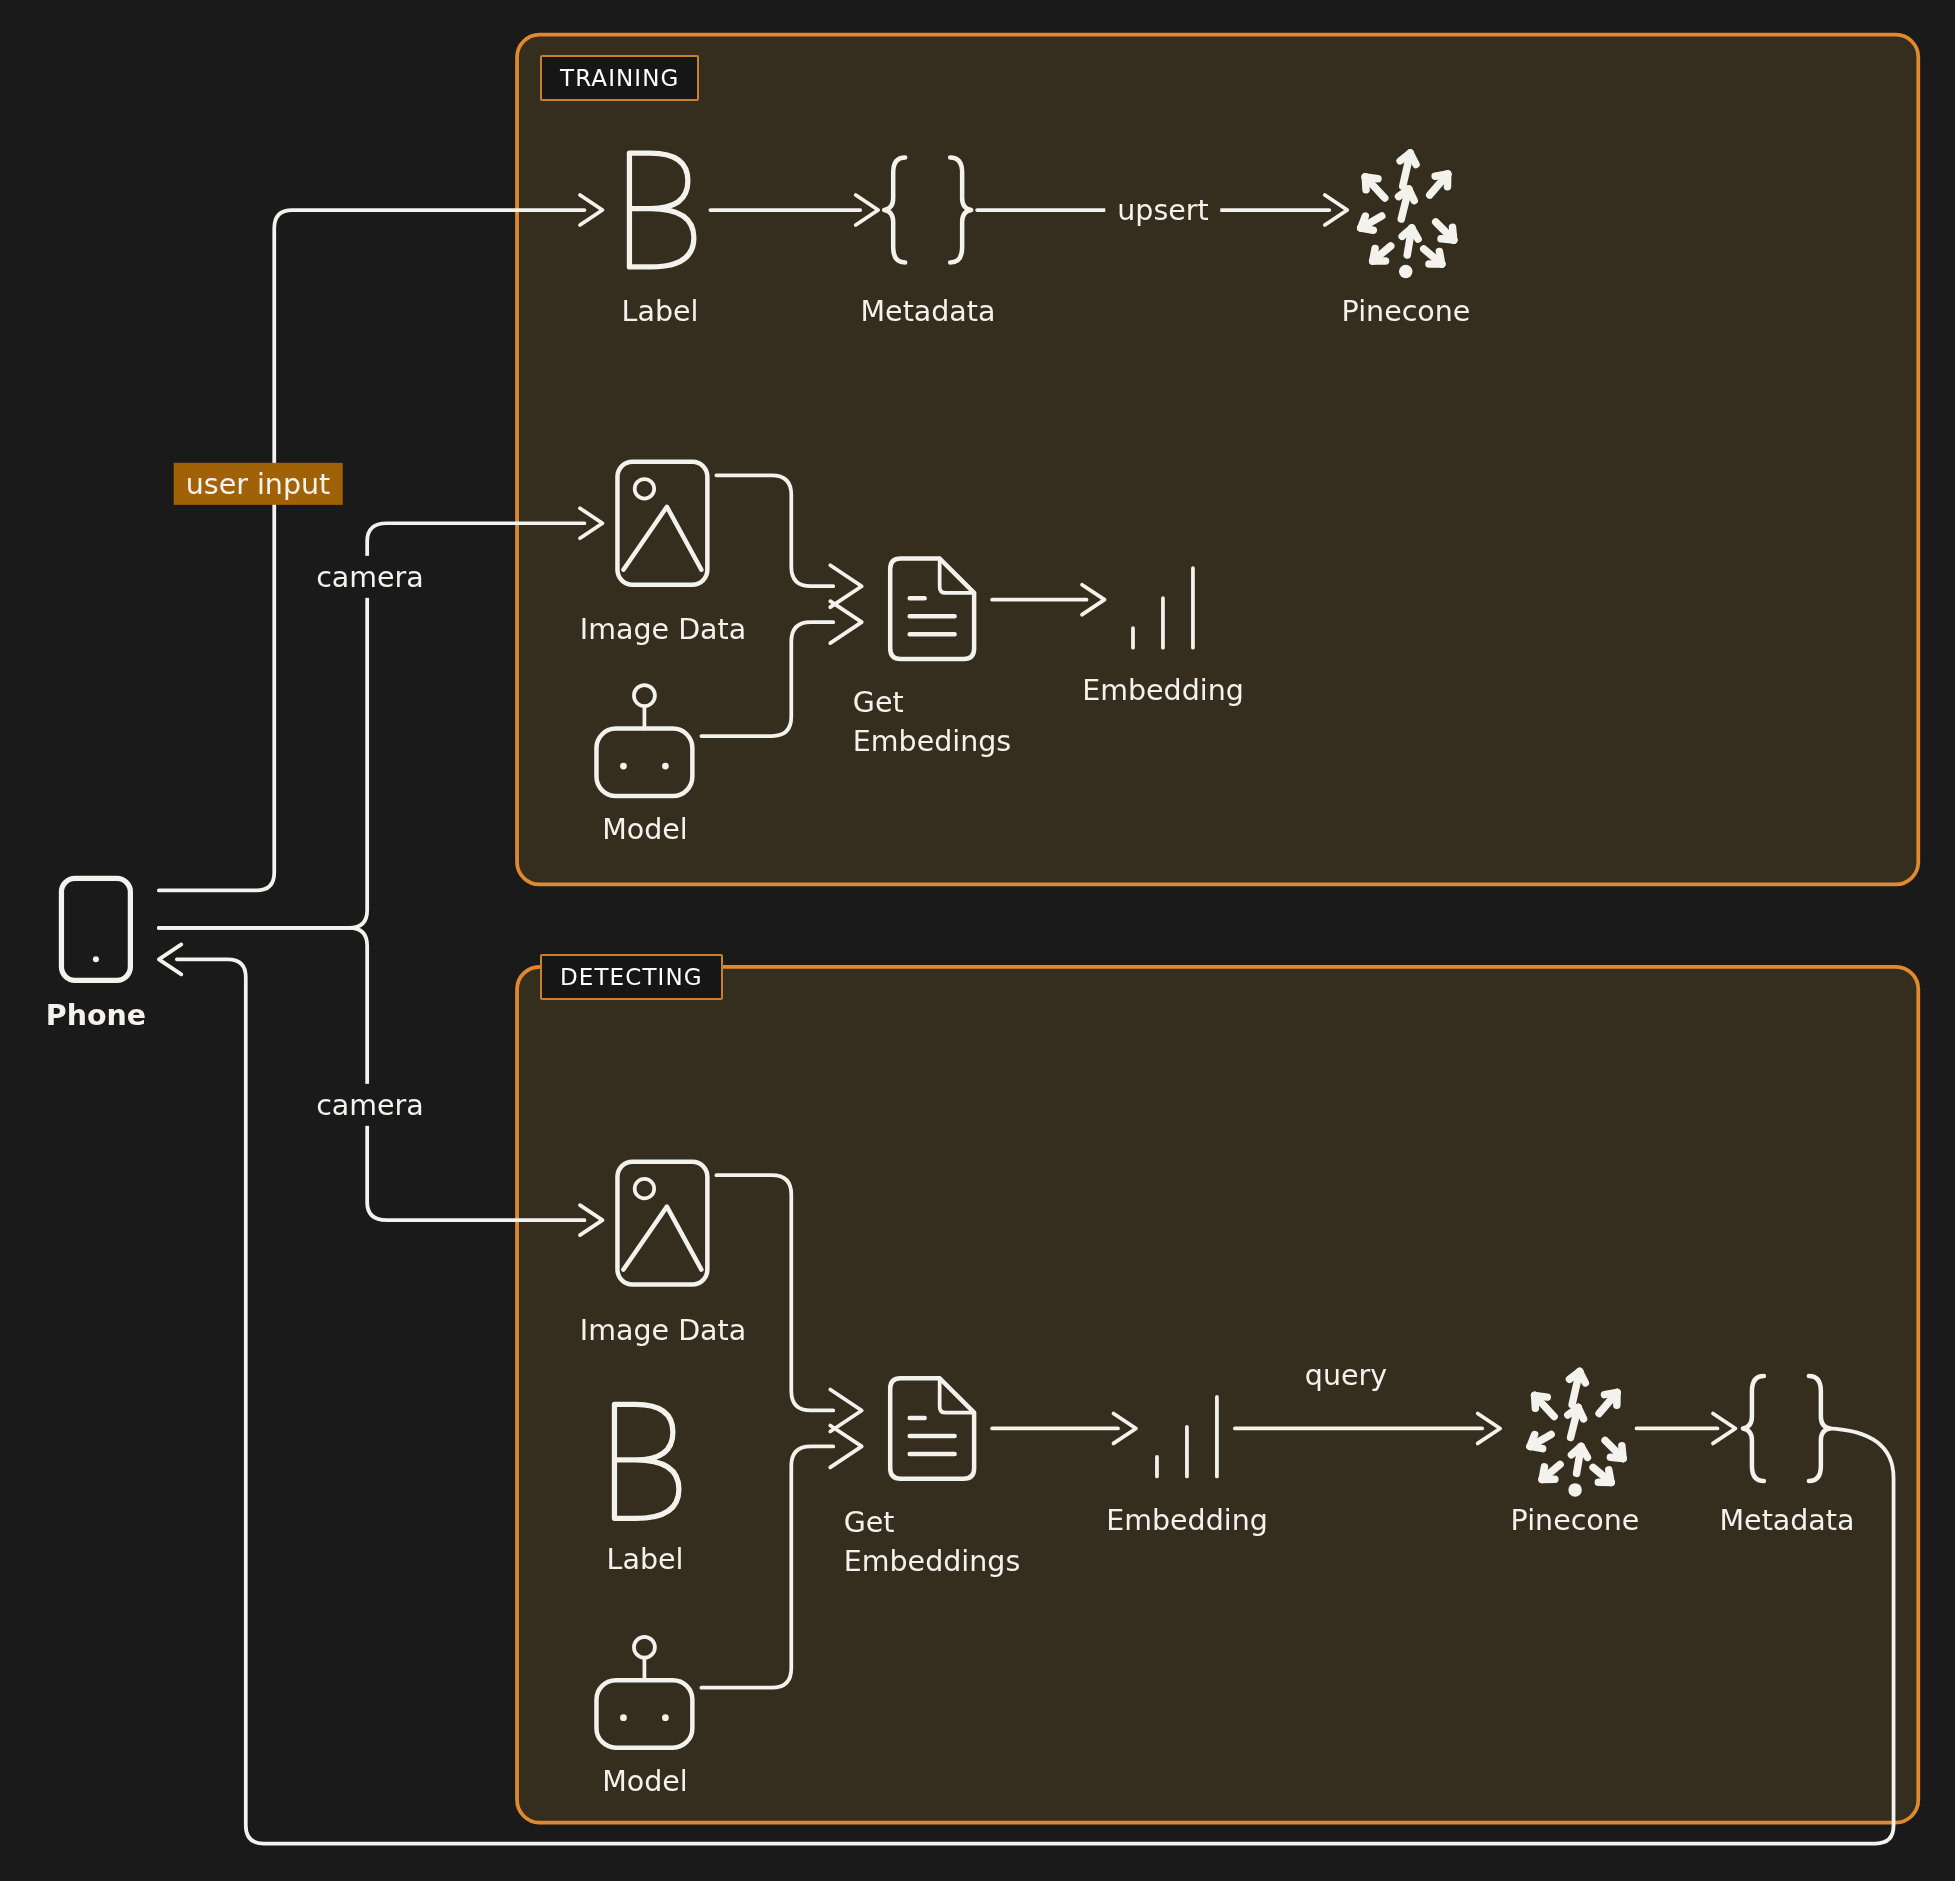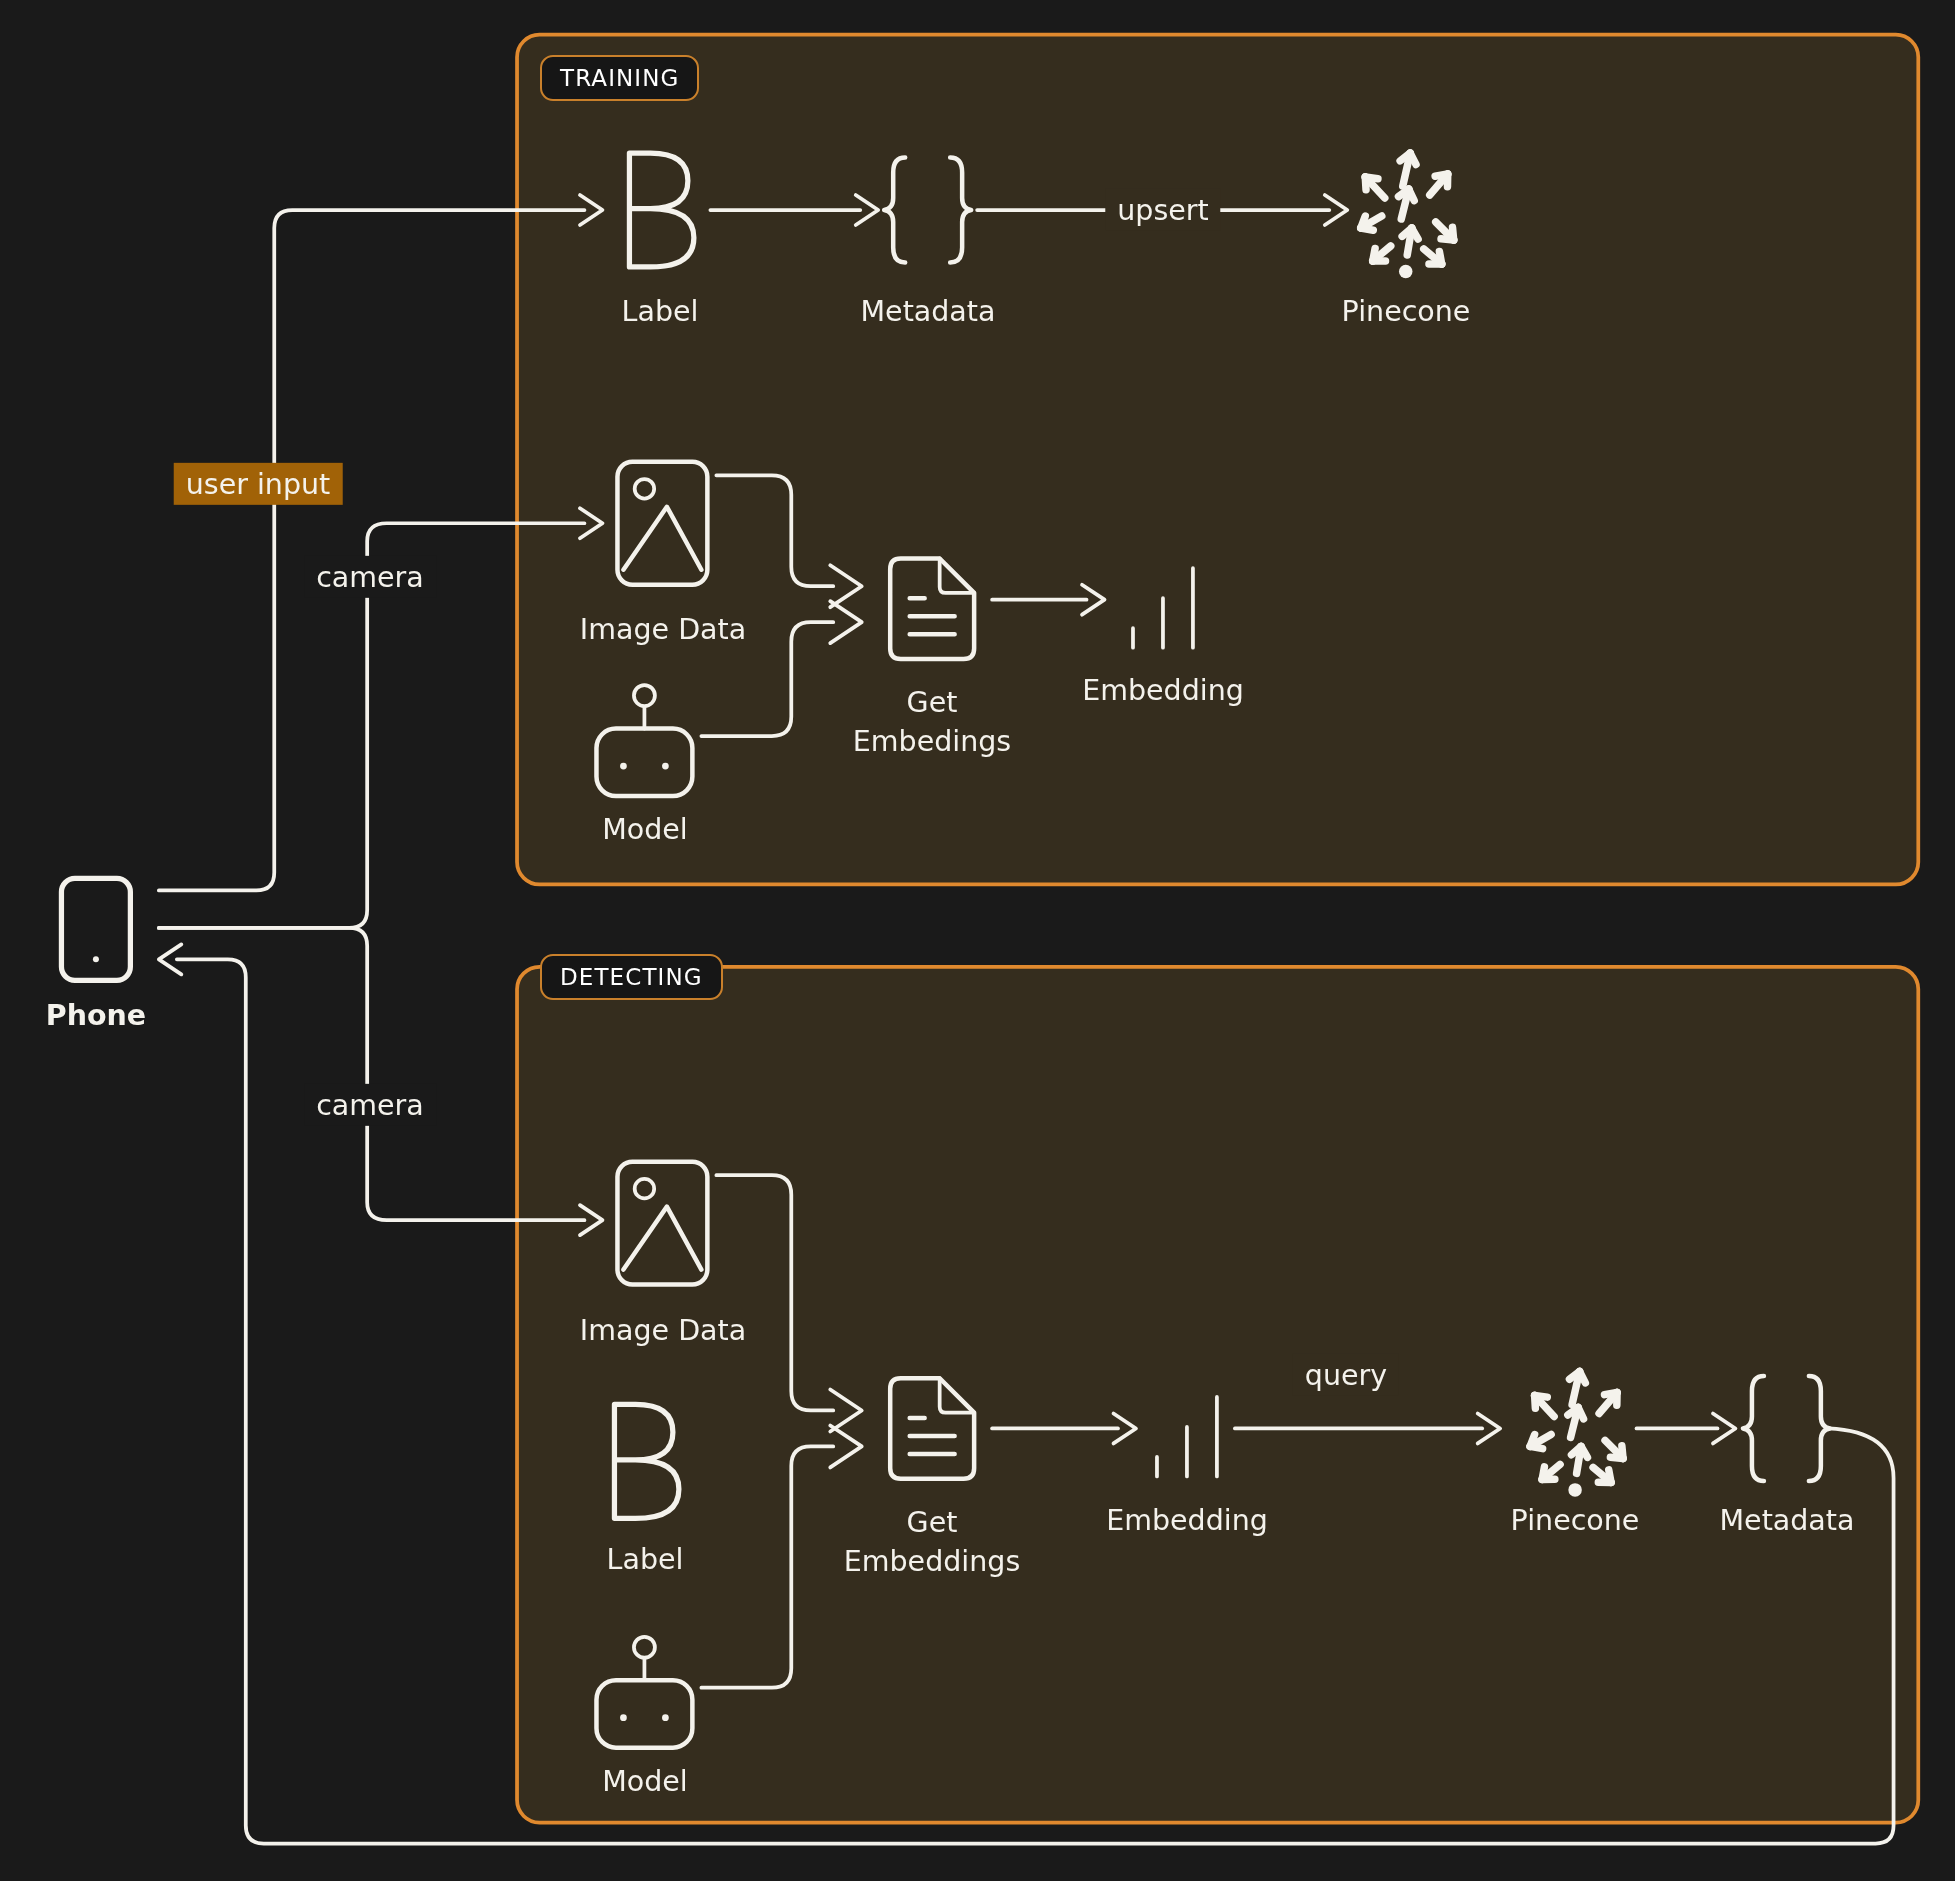--- a/index.html
+++ b/index.html
@@ -1,23 +1,23 @@
 <!DOCTYPE html>
 <html style="font-size:12px"><head>
 <meta charset="utf-8">
 <style>
   html,body{margin:0;padding:0;background:#1a1a1a;}
   .stage{position:relative;width:1955px;height:1882px;background:#1a1a1a;overflow:hidden;
          font-family:"DejaVu Sans","Liberation Sans",sans-serif;}
   .stage svg{position:absolute;left:0;top:0;}
   .lbl{position:absolute;transform:translate(-50%,-50%);color:#f4f2ec;font-size:28.5px;
-       line-height:1.38;text-align:center;white-space:pre-line;}
+       line-height:1.38;white-space:pre-line;}
   .lbl.mask{padding:1.5px 12px;}
   .badge{position:absolute;color:#ffffff;background:#161616;border:2.2px solid #c9802b;
-         border-radius:13px;font-size:23px;font-weight:500;letter-spacing:1.1px;
+         border-radius:2px;font-size:23px;font-weight:500;letter-spacing:1.1px;
          padding:8.2px 18px;}
 </style>
 </head>
 <body>
 
 <div class="stage">
   <svg id="diagram" width="1955" height="1882" viewBox="0 0 2609 2511">
       <rect x="690" y="46" width="1870" height="1134" rx="30" fill="#352d1e" stroke="#e0892e" stroke-width="5"></rect>
       <rect x="690" y="1290" width="1870" height="1142" rx="30" fill="#352d1e" stroke="#e0892e" stroke-width="5"></rect>
       <path fill="none" stroke="#f4f2ec" stroke-width="5" stroke-linecap="round" stroke-linejoin="round" d="M212,1188 H342 Q366,1188 366,1164 V304 Q366,280 390,280 H780"></path>

